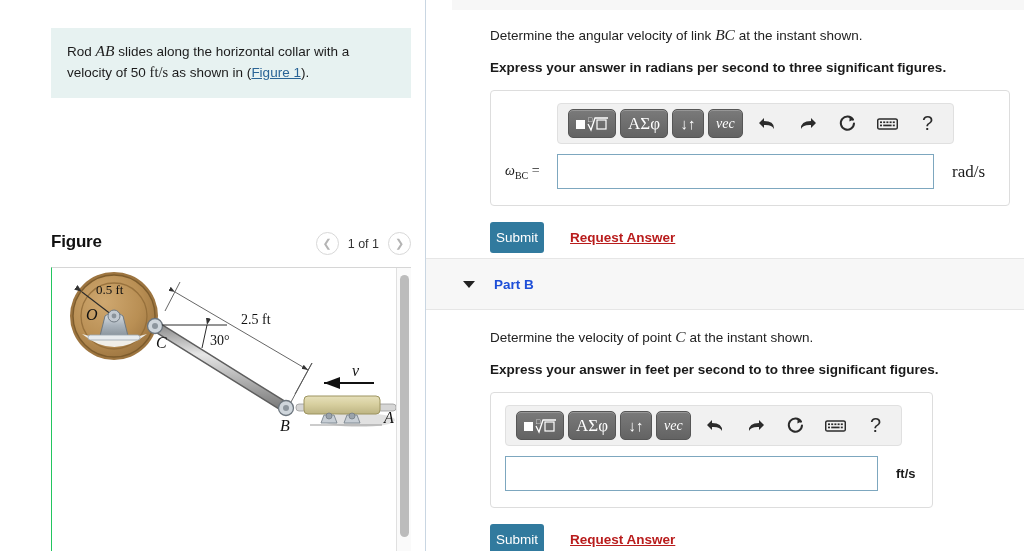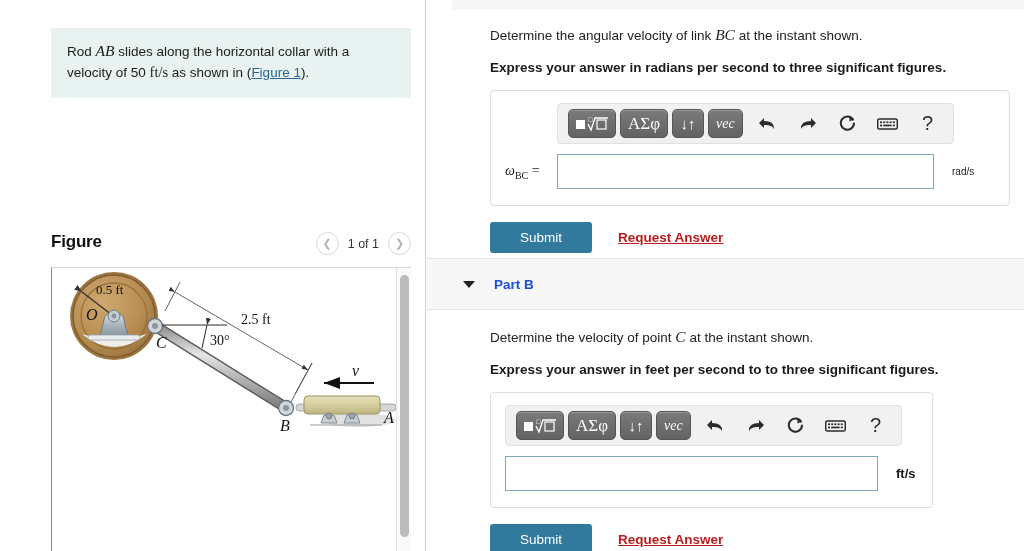--- a/index.html
+++ b/index.html
@@ -123,30 +123,30 @@
   .ans-input {
     border: 1px solid #7da7bf;
     background: #ffffff;
     height: 35px;
     outline: none;
     font-size: 14px;
     padding: 0 8px;
     font-family: "Liberation Sans", sans-serif;
   }
   .ans-unit {
-    font-family: Liberation Sans, sans-serif;
-    font-size: 10px; color: #1a1a1a; white-space: nowrap;
+    font-family: Liberation Serif, serif;
+    font-size: 17px; color: #1a1a1a; white-space: nowrap;
   }
   .btn-submit {
     background: #317a9e;
     color: #ffffff;
     border: none;
     border-radius: 3px;
     font-size: 13.5px;
-    padding: 8px 30px;
+    padding: 8px 6px;
     cursor: pointer;
     font-family: "Liberation Sans", sans-serif;
   }
   .link-request {
     color: #b91c1c; font-size: 13.5px; font-weight: bold;
     text-decoration: underline; cursor: pointer;
   }
   .part-header {
     position: absolute; left: 426px; width: 598px;
     background: #f7f7f7;

